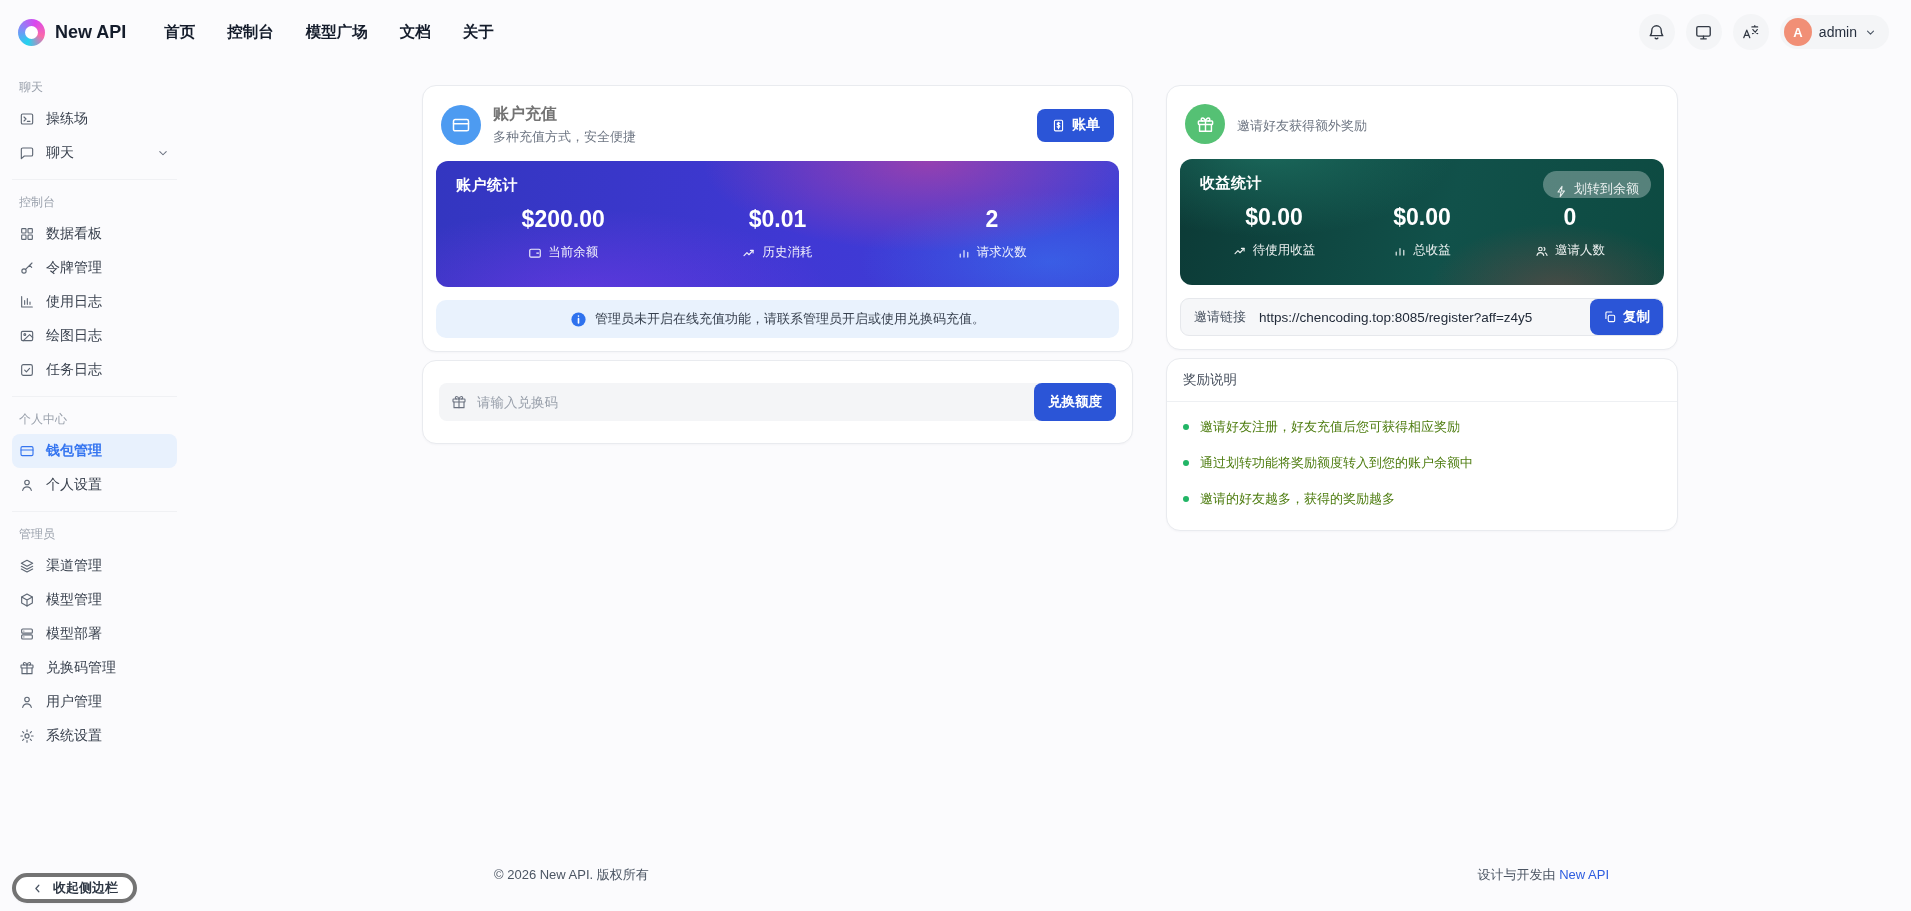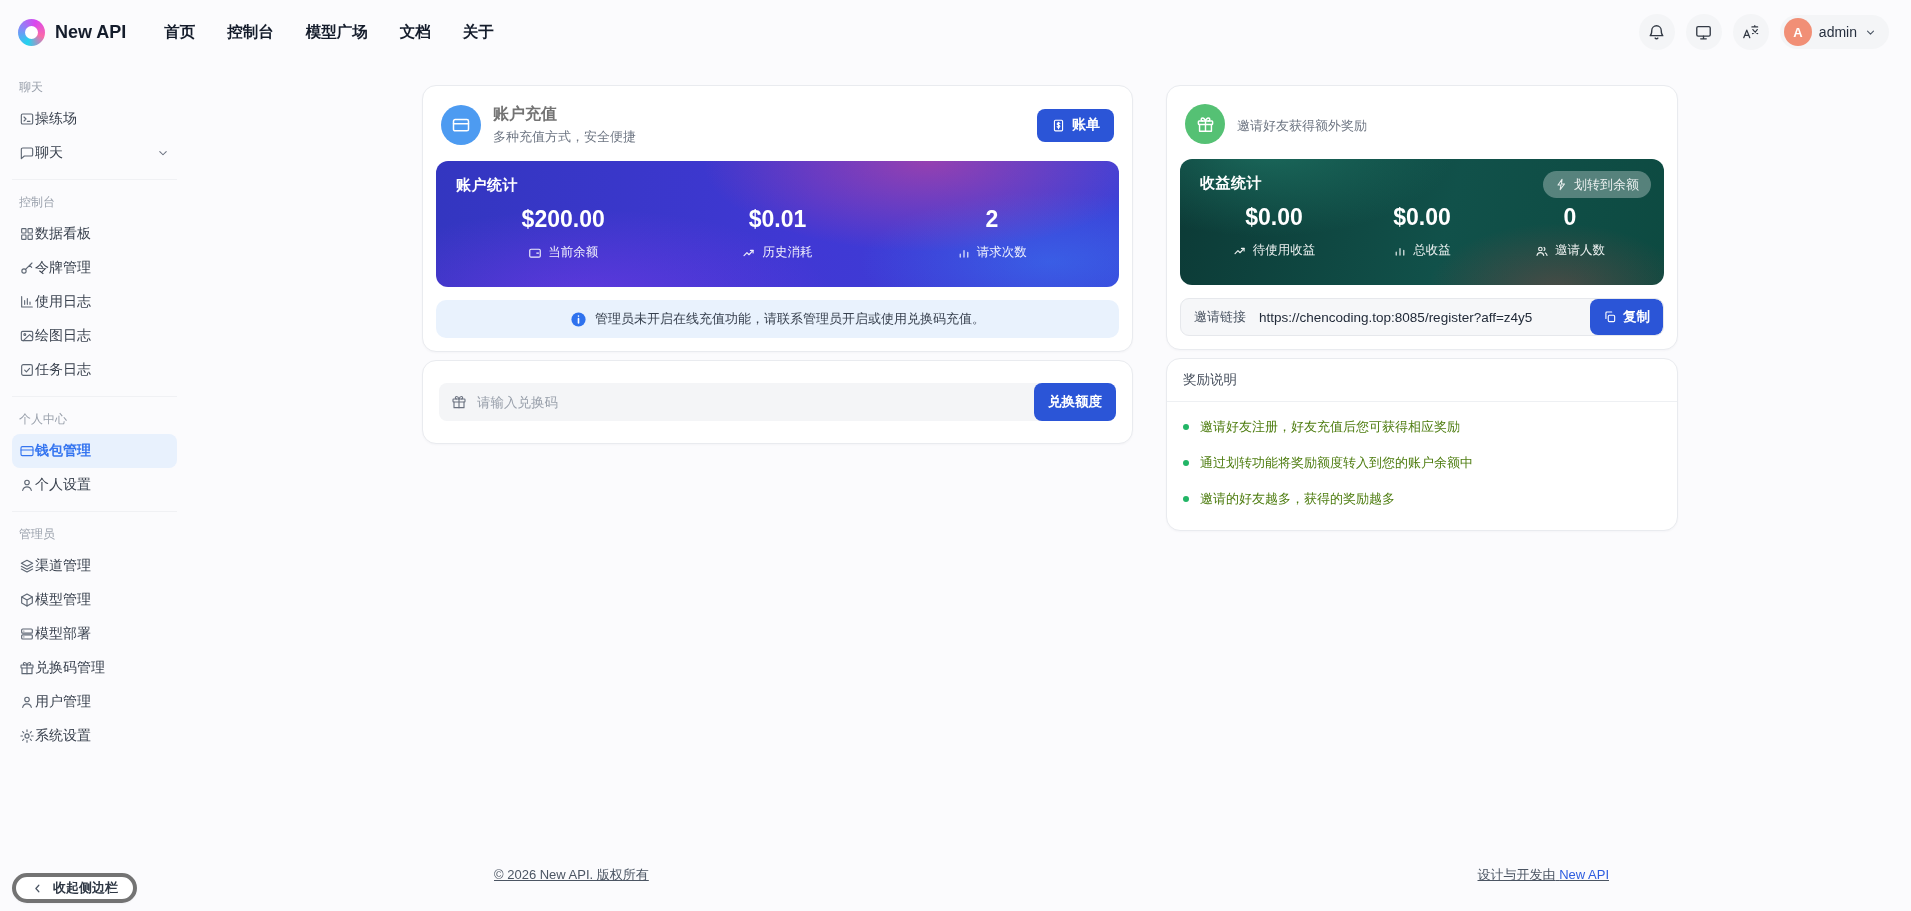--- a/index.html
+++ b/index.html
@@ -23,21 +23,21 @@
   .avatar{width:28px;height:28px;border-radius:50%;background:var(--avatar,#f18f76);color:#fff;
           font-size:13px;font-weight:700;display:flex;align-items:center;justify-content:center;}
   .user-name{font-size:14px;color:#27303f;}
   
   .layout{display:flex;align-items:flex-start;}
   
   .sidebar{width:165px;flex-shrink:0;padding:6px 12px 0;}
   .side-section{padding-top:4px;}
   .side-section + .side-section{border-top:1px solid #f0f1f4;margin-top:9px;padding-top:9px;}
   .side-header{font-size:12px;color:#9aa1ac;padding:5px 7px 6px;}
-  .side-item{display:flex;align-items:center;height:34px;padding:0 7px;border-radius:8px;
+  .side-item{display:flex;align-items:center;gap:11px;height:34px;padding:0 7px;border-radius:8px;
              font-size:14px;color:#3a424f;cursor:pointer;}
   .side-item svg{color:#5e6774;flex-shrink:0;}
   .side-item .chev{margin-left:auto;color:#6b7280;}
   .side-item.active{background:#e8f1fd;color:var(--active,#3575f0);font-weight:600;}
   .side-item.active svg{color:var(--active,#3575f0);}
   
   .main{flex:1;min-width:0;}
   .content{width:1256px;margin:21px auto 0;display:flex;gap:33px;align-items:flex-start;}
   .col-left{width:711px;flex-shrink:0;}
   .col-right{width:512px;flex-shrink:0;}
@@ -70,21 +70,21 @@
       radial-gradient(60% 110% at 18% -10%, rgba(34,126,108,.65), rgba(34,126,108,0) 65%),
       linear-gradient(105deg,#0c3a36 0%,#11514a 55%,#0d4a41 100%);}
   .panel-title{font-size:15px;font-weight:700;letter-spacing:.5px;}
   .panel-stats{display:flex;margin-top:11px;}
   .pstat{flex:1;text-align:center;}
   .pstat-value{font-size:23px;font-weight:700;}
   .pstat-label{margin-top:11px;font-size:12.5px;opacity:.92;display:flex;align-items:center;
                justify-content:center;gap:6px;}
   .transfer-pill{position:absolute;top:12px;right:13px;height:27px;border:none;cursor:pointer;
                  background:rgba(255,255,255,.30);color:rgba(255,255,255,.88);border-radius:15px;
-                 padding:0 12px;font-size:13px;display:flex;align-items:center;gap:6px;
+                 padding:0 12px;font-size:13px;display:flex;align-items:flex-end;gap:6px;
                  font-family:"Liberation Sans",sans-serif;}
   .alert{margin-top:13px;background:#e9f2fd;border-radius:10px;height:38px;display:flex;
          align-items:center;justify-content:center;gap:8px;font-size:13px;color:#38414f;}
   
   .section-head{padding:12px 16px;font-size:13.5px;color:#434c5a;border-bottom:1px solid #eef0f3;}
   .section-body{padding:22px 16px;}
   .redeem-row{position:relative;height:38px;}
   .redeem-input{width:100%;height:38px;box-sizing:border-box;background:#f4f5f7;border:none;
                 border-radius:8px;padding:0 86px 0 38px;font-size:13.5px;color:#27303f;outline:none;
                 font-family:"Liberation Sans",sans-serif;}
@@ -97,21 +97,21 @@
   .invite-label{padding:0 13px;font-size:13px;color:#4b5563;flex-shrink:0;}
   .invite-url{flex:1;min-width:0;font-size:13.5px;color:#222b39;white-space:nowrap;
               overflow:hidden;cursor:text;}
   .copy-btn{height:36px;padding:0 13px;font-size:13.5px;border-radius:8px;flex-shrink:0;}
   
   .rewards-body{padding:7px 16px 13px;}
   .reward-item{display:flex;align-items:center;gap:11px;padding:9px 0;font-size:13px;color:#4d7c0f;}
   .dot{width:6px;height:6px;border-radius:50%;background:var(--success,#22b566);flex-shrink:0;}
   
   .footer{width:1256px;margin:335px auto 0;display:flex;justify-content:space-between;
-          font-size:13px;color:#4b5563;padding:0 69px 0 72px;box-sizing:border-box;text-decoration:underline;}
+          font-size:13px;color:#4b5563;padding:0 69px 0 72px;box-sizing:border-box;}
   .footer-link{color:var(--link,#2d5cdf);cursor:pointer;}
   
   .collapse-btn{position:absolute;left:12px;top:873px;height:30px;border:4px solid #737373;
                 border-radius:16px;background:#fff;display:flex;align-items:center;gap:9px;
                 padding:0 15px;font-size:13px;font-weight:600;color:#2e3744;cursor:pointer;
                 box-shadow:0 1px 2px rgba(20,30,50,.04);
                 font-family:"Liberation Sans",sans-serif;}
   .collapse-btn svg{color:#4b5563;}
 </style>
 </head>

